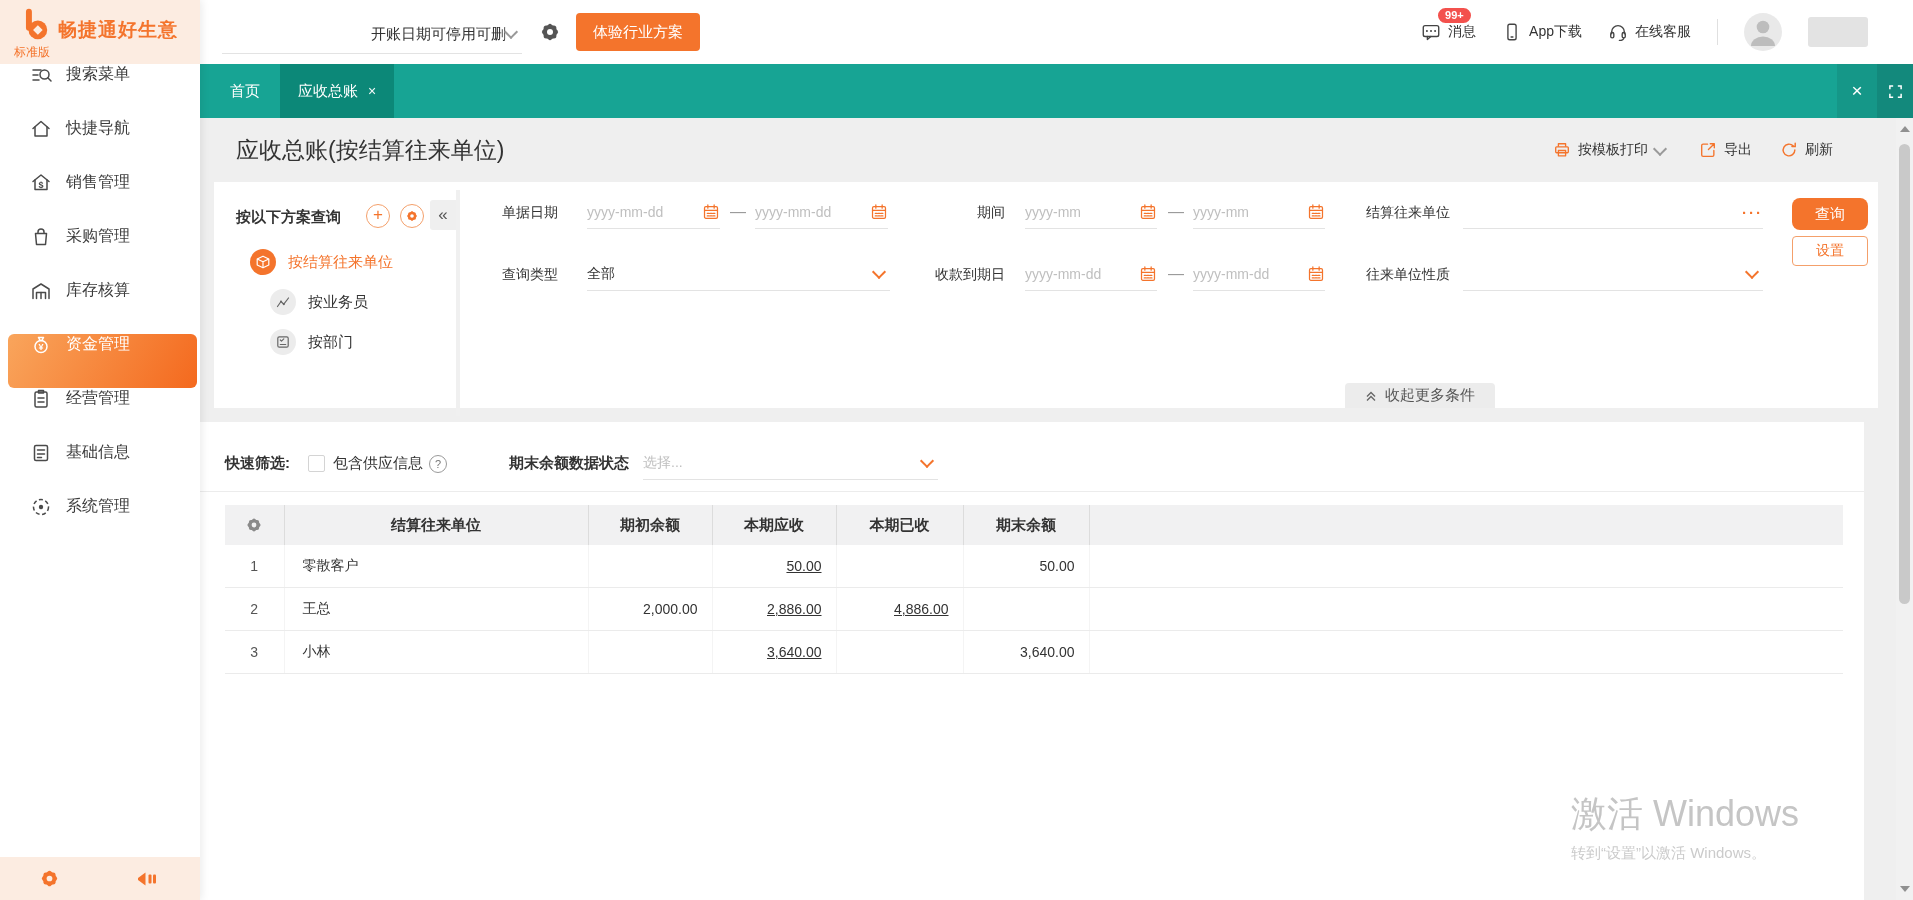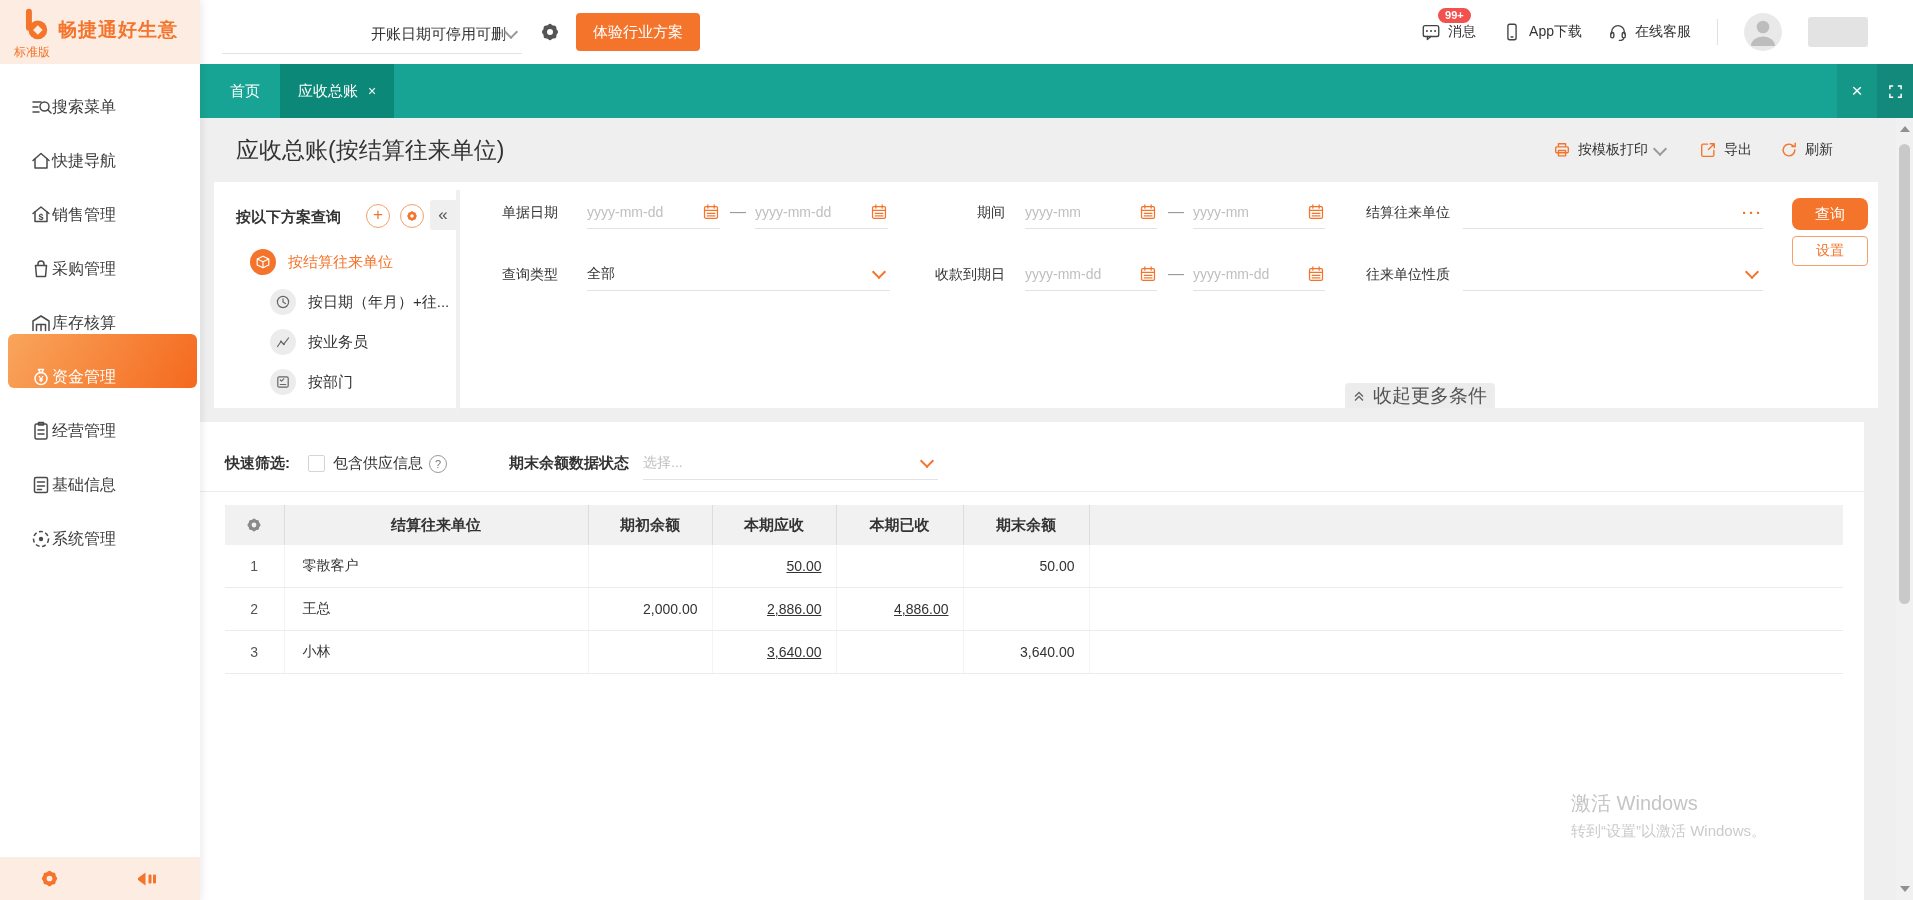--- a/index.html
+++ b/index.html
@@ -8,21 +8,21 @@
   svg{display:block;}
 
   
   .sidebar{position:absolute;left:0;top:0;width:200px;height:900px;background:#fff;
     box-shadow:2px 0 8px rgba(0,0,0,.08);z-index:5;}
   .logo-area{position:relative;height:64px;background:#fcece1;}
   .logo-glyph{position:absolute;left:20px;top:7px;}
   .brand-name{position:absolute;left:58px;top:17px;font-size:19px;font-weight:bold;color:#f4742c;letter-spacing:1px;}
   .edition{position:absolute;left:14px;top:44px;font-size:12px;color:#f4742c;}
   .menu{position:absolute;top:64px;left:0;right:0;}
-  .mi{height:54px;display:flex;align-items:flex-end;padding-left:30px;font-size:16px;color:#3c3c3c;cursor:pointer;}
+  .mi{height:54px;display:flex;align-items:flex-start;padding-left:30px;gap:14px;font-size:16px;color:#3c3c3c;cursor:pointer;}
   .mi .ico{width:22px;height:22px;color:#4a4a4a;flex:none;}
   .mi.active{margin-left:8px;margin-right:3px;padding-left:22px;border-radius:6px;
     background:linear-gradient(120deg,#f9a55c,#f4691e);color:#fff;}
   .mi.active .ico{color:#fff;}
   .sidebar-footer{position:absolute;bottom:0;left:0;width:200px;height:43px;background:#fcece1;
     display:flex;align-items:center;}
   .sf-gear{margin-left:40px;}
   .sf-collapse{margin-left:76px;}
 
   
@@ -90,21 +90,21 @@
     justify-content:space-between;font-size:14px;cursor:pointer;}
   .ph{color:#bfbfbf;}
   .dash{position:absolute;top:0;height:32px;line-height:32px;color:#999;text-align:center;width:24px;}
   .btn-search{position:absolute;left:1328px;top:2px;width:76px;height:32px;background:#f4742c;color:#fff;
     border-radius:8px;display:flex;align-items:center;justify-content:center;font-size:15px;cursor:pointer;}
   .btn-settings{position:absolute;left:1328px;top:40px;width:74px;height:28px;border:1px solid #f4a06b;color:#f4742c;
     background:#fff;border-radius:4px;display:flex;align-items:center;justify-content:center;font-size:14px;cursor:pointer;}
   .more-dots{color:#f4742c;font-size:15px;letter-spacing:2px;font-weight:bold;}
   .collapse-tab{position:absolute;left:881px;bottom:0;width:150px;height:25px;background:#ececec;
     border-radius:4px 4px 0 0;display:flex;align-items:center;justify-content:center;gap:8px;
-    font-size:19px;color:#555;cursor:pointer;}
+    font-size:15px;color:#555;cursor:pointer;}
 
   
   .main-panel{position:absolute;left:0;top:304px;width:1664px;height:478px;background:#fff;}
   .qf-row{position:absolute;left:0;top:14px;width:100%;height:56px;border-bottom:1px solid #ececec;
     box-sizing:border-box;display:flex;align-items:center;padding-left:25px;font-size:15px;}
   .qf-label{font-weight:bold;}
   .checkbox{width:15px;height:15px;border:1px solid #d4d4d4;border-radius:2px;background:#fff;
     margin:0 8px 0 18px;cursor:pointer;flex:none;}
   .help-circle{width:16px;height:16px;border:1px solid #9a9a9a;border-radius:50%;color:#777;font-size:11px;
     display:flex;align-items:center;justify-content:center;margin-left:6px;cursor:pointer;}
@@ -118,21 +118,21 @@
   thead th:last-child{border-right:none;}
   tbody td{height:40px;border-bottom:1px solid #ebebeb;border-right:1px solid #f4f4f4;}
   tbody td:last-child{border-right:none;}
   td.col-no{text-align:center;color:#555;}
   td.col-name{padding-left:18px;}
   td.num{text-align:right;padding-right:14px;}
   .cell-link{text-decoration:underline;cursor:pointer;color:#333;}
   th .gear-wrap{display:flex;justify-content:center;color:#8a8a8a;cursor:pointer;}
 
   .watermark{position:absolute;left:1371px;top:368px;color:#c5c5c5;}
-  .wm1{font-size:20px;}
+  .wm1{font-size:36px;}
   .wm2{font-size:15px;margin-top:5px;color:#cbcbcb;}
 
   
   .scrollbar{position:absolute;right:0;top:0;width:17px;height:782px;background:#f1f1f1;}
   .sb-up{position:absolute;top:8px;left:4px;width:0;height:0;border-left:5px solid transparent;
     border-right:5px solid transparent;border-bottom:6px solid #909090;}
   .sb-thumb{position:absolute;top:26px;left:3px;width:11px;height:460px;background:#c9c9c9;border-radius:6px;}
   .sb-down{position:absolute;bottom:8px;left:4px;width:0;height:0;border-left:5px solid transparent;
     border-right:5px solid transparent;border-top:6px solid #909090;}
 
@@ -394,29 +394,20 @@
         <div class="qp-collapse">«</div>
         <div class="schemes">
           <div class="scheme active">
             <span class="scheme-ico">
                 <svg viewBox="0 0 14 14" width="14" height="14" fill="none" stroke="currentColor" stroke-width="1.2" stroke-linejoin="round">
                   <path d="M7 1.2L12.8 4v6L7 12.8 1.2 10V4z"></path>
                   <path d="M1.2 4L7 6.8 12.8 4M7 6.8v6"></path>
                 </svg>
               </span>
             <span>按结算往来单位</span>
-          </div>
-          <div class="scheme">
-            <span class="scheme-ico">
-                <svg viewBox="0 0 14 14" width="14" height="14" fill="none" stroke="currentColor" stroke-width="1.2" stroke-linecap="round">
-                  <circle cx="7" cy="7" r="5.6"></circle>
-                  <path d="M7 3.8V7l2.4 1.6"></path>
-                </svg>
-              </span>
-            <span>按日期（年月）+往...</span>
           </div>
           <div class="scheme">
             <span class="scheme-ico">
                 <svg viewBox="0 0 14 14" width="14" height="14" fill="none" stroke="currentColor" stroke-width="1.2" stroke-linecap="round" stroke-linejoin="round">
                   <path d="M1.5 11.5L5 6.5l2.8 2.7L12.5 3"></path>
                   <circle cx="5" cy="6.5" r="1" fill="currentColor" stroke="none"></circle>
                   <circle cx="7.8" cy="9.2" r="1" fill="currentColor" stroke="none"></circle>
                 </svg>
               </span>
             <span>按业务员</span>

